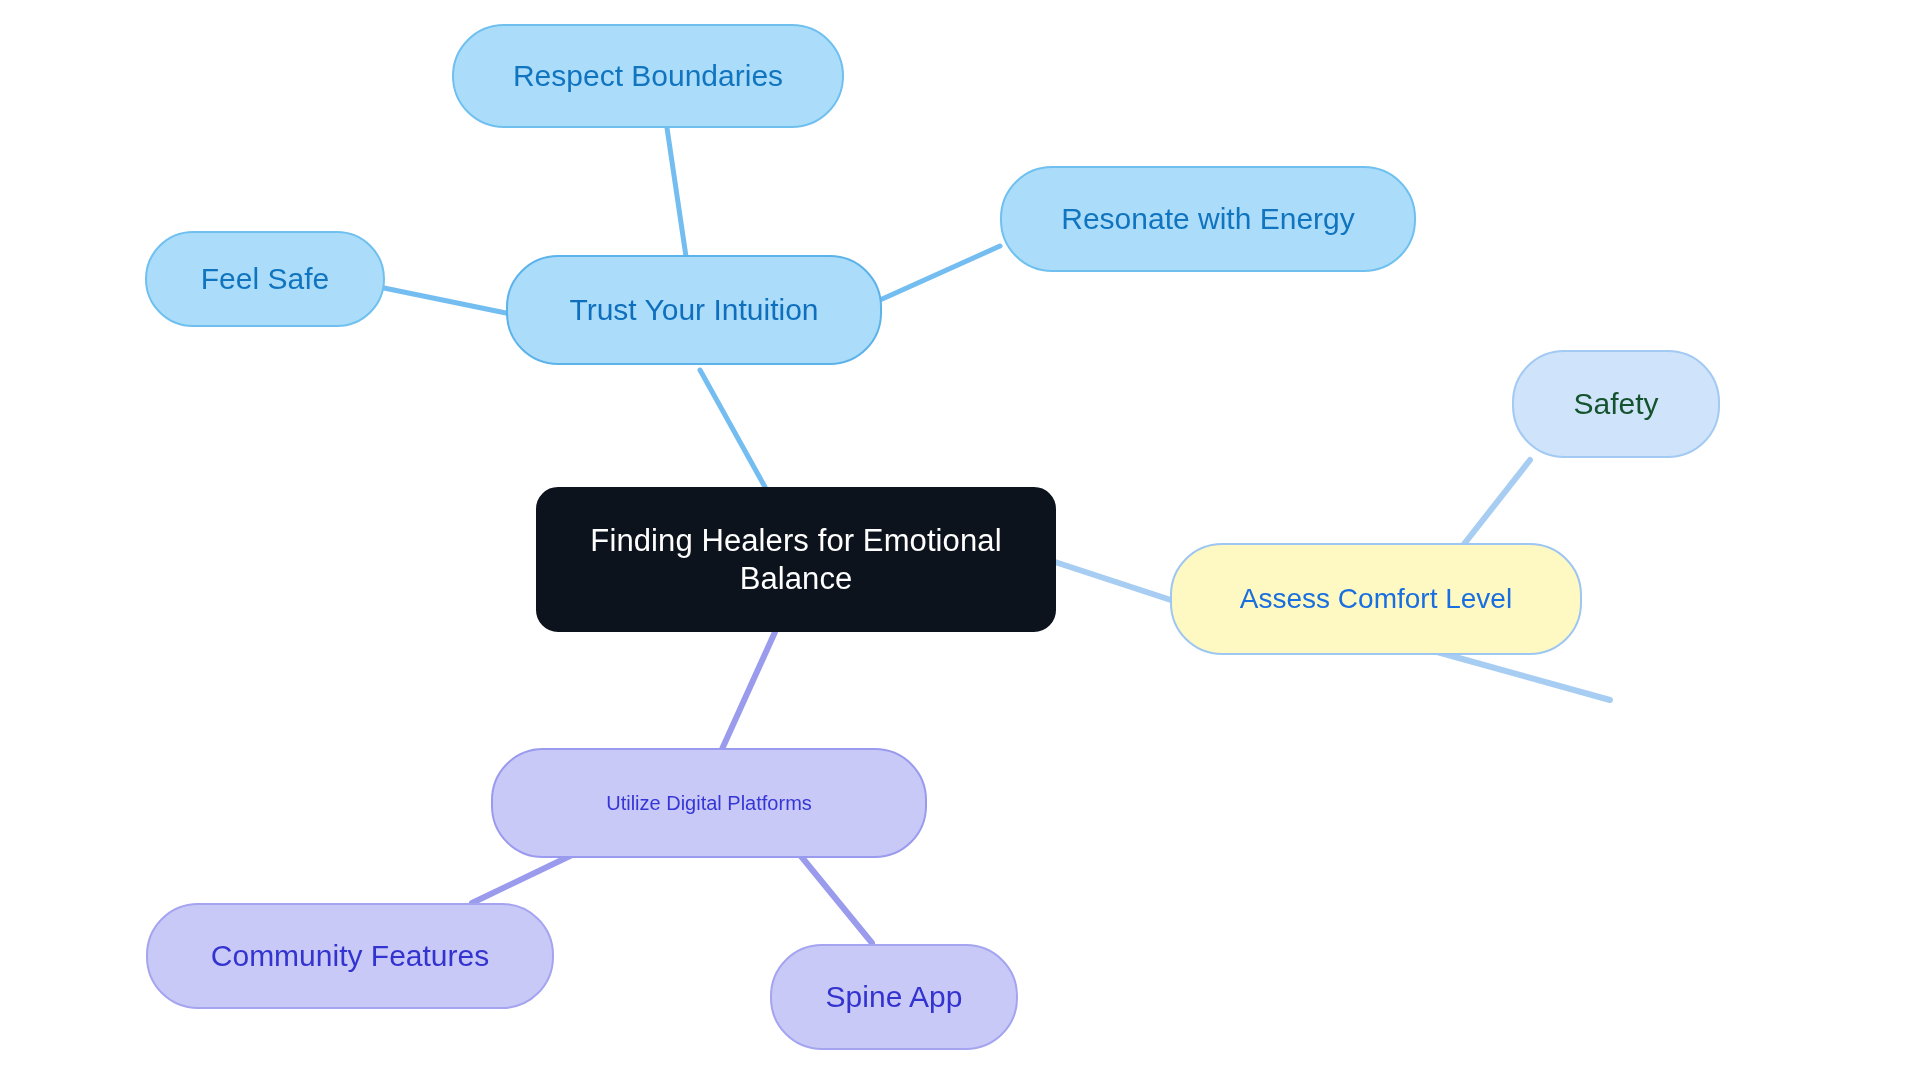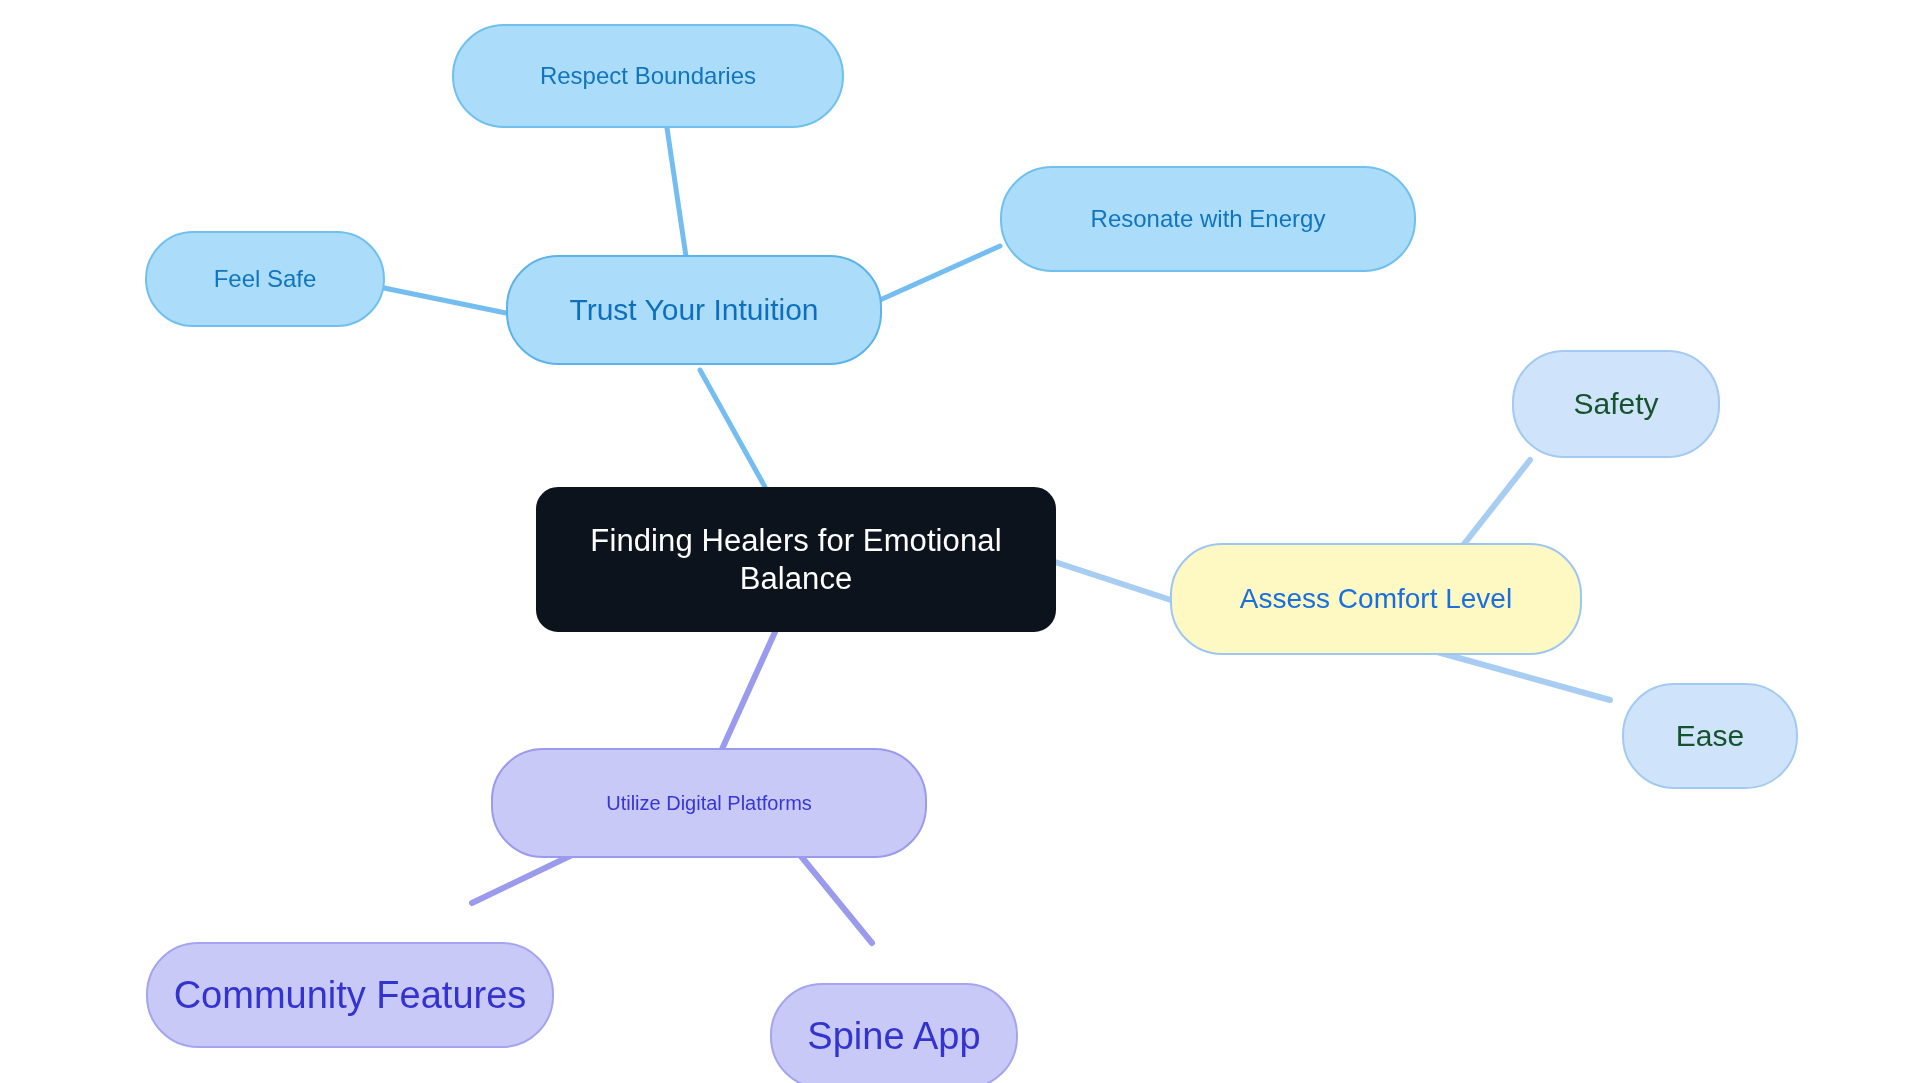--- a/index.html
+++ b/index.html
@@ -51,21 +51,21 @@
     border-color: #5cb3ea;
     color: #0f6fbd;
     border-radius: 52px;
     font-size: 30px;
   }
   .node.leaf-blue {
     background: #abddfb;
     border-color: #6fc0ef;
     color: #1174bf;
     border-radius: 52px;
-    font-size: 24px;
+    font-size: 30px;
   }
   .node.branch-lightblue {
     background: #fef9c3;
     border-color: #9dc6f2;
     color: #1a6fe0;
     border-radius: 52px;
     font-size: 28px;
   }
   .node.leaf-lightblue {
     background: #cfe3fb;
@@ -79,22 +79,21 @@
     border-color: #9a9aee;
     color: #3636d6;
     border-radius: 52px;
     font-size: 20px;
   }
   .node.leaf-purple {
     background: #c9c9f8;
     border-color: #a4a4f0;
     color: #3333cf;
     border-radius: 52px;
-    font-size: 38px;
-    margin-top: 39px;
+    font-size: 30px;
   }
 </style>
 </head>
 <body>
 
 <div id="canvas">
 
   <svg id="edge-layer" viewBox="0 0 1920 1083" xmlns="http://www.w3.org/2000/svg">
 
     <path d="M 765 487 L 700 370" stroke="#74bdf0" stroke-width="5" fill="none" stroke-linecap="round"></path>
@@ -126,21 +125,20 @@
   <div class="node leaf-blue" style="left:452px; top:24px; width:392px; height:104px;">Respect Boundaries</div>
 
   <div class="node leaf-blue" style="left:145px; top:231px; width:240px; height:96px;">Feel Safe</div>
 
   <div class="node leaf-blue" style="left:1000px; top:166px; width:416px; height:106px;">Resonate with Energy</div>
 
   <div class="node branch-lightblue" style="left:1170px; top:543px; width:412px; height:112px;">Assess Comfort Level</div>
 
   <div class="node leaf-lightblue" style="left:1512px; top:350px; width:208px; height:108px;">Safety</div>
 
-  <div class="node leaf-lightblue" style="left:1622px; top:683px; width:176px; height:106px;">Ease</div>
 
   <div class="node branch-purple" style="left:491px; top:748px; width:436px; height:110px;">Utilize Digital Platforms</div>
 
   <div class="node leaf-purple" style="left:146px; top:903px; width:408px; height:106px;">Community Features</div>
 
   <div class="node leaf-purple" style="left:770px; top:944px; width:248px; height:106px;">Spine App</div>
 
 </div>
 
 </body></html>

